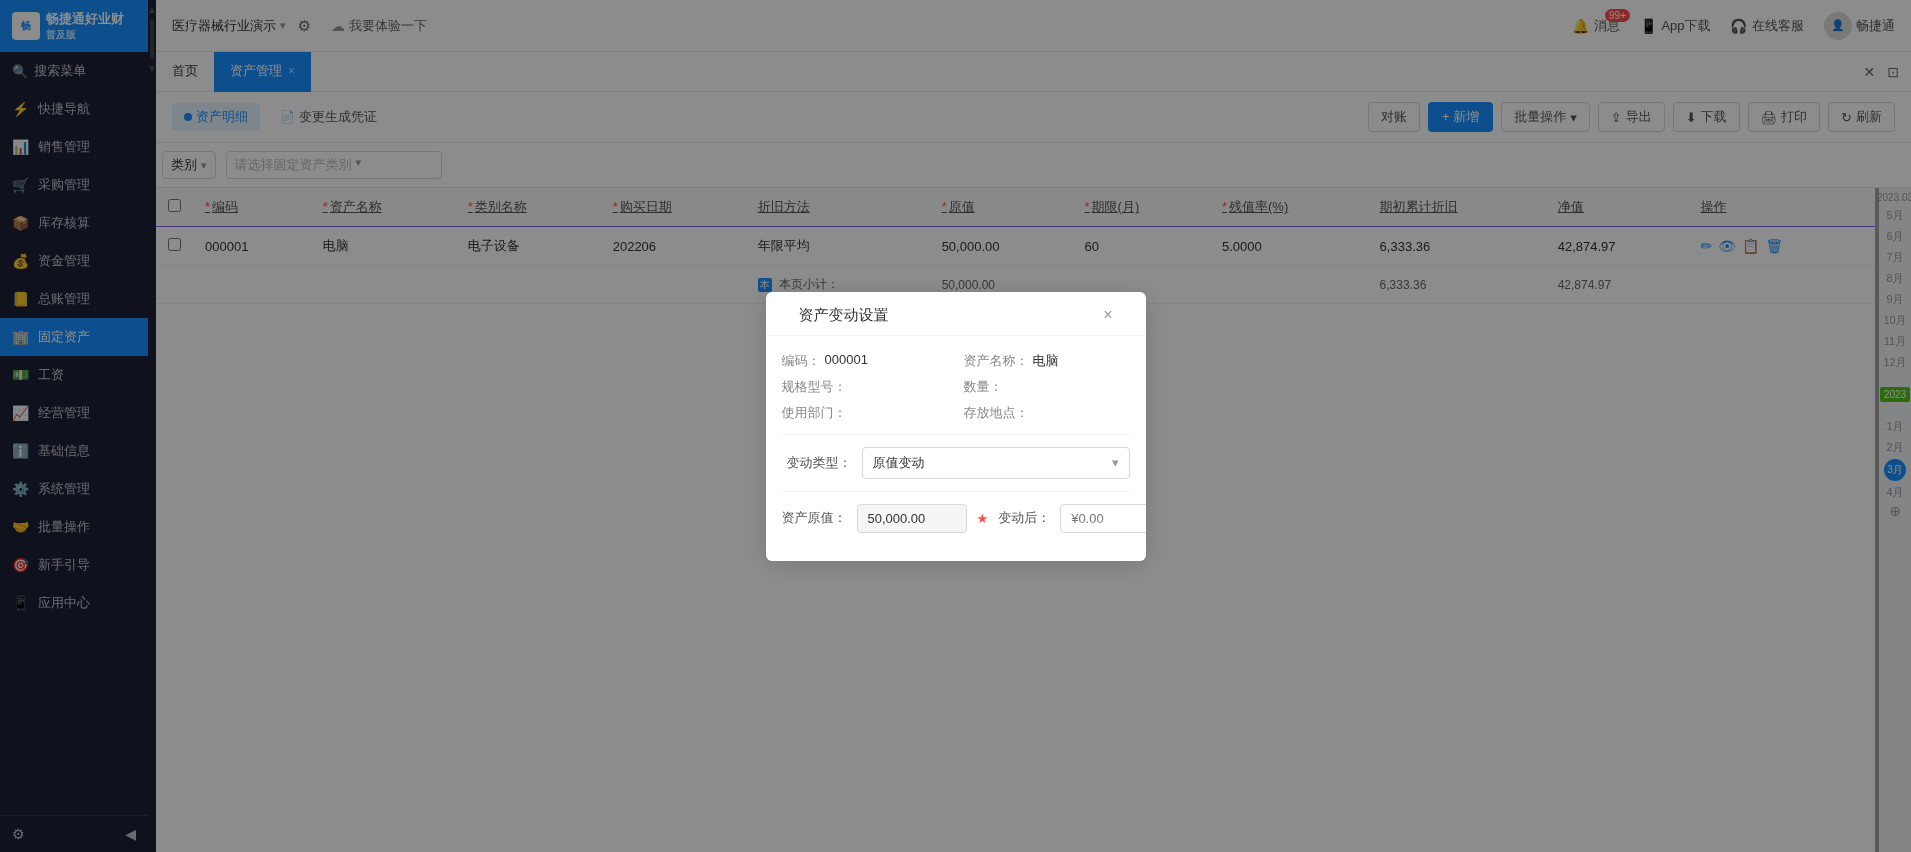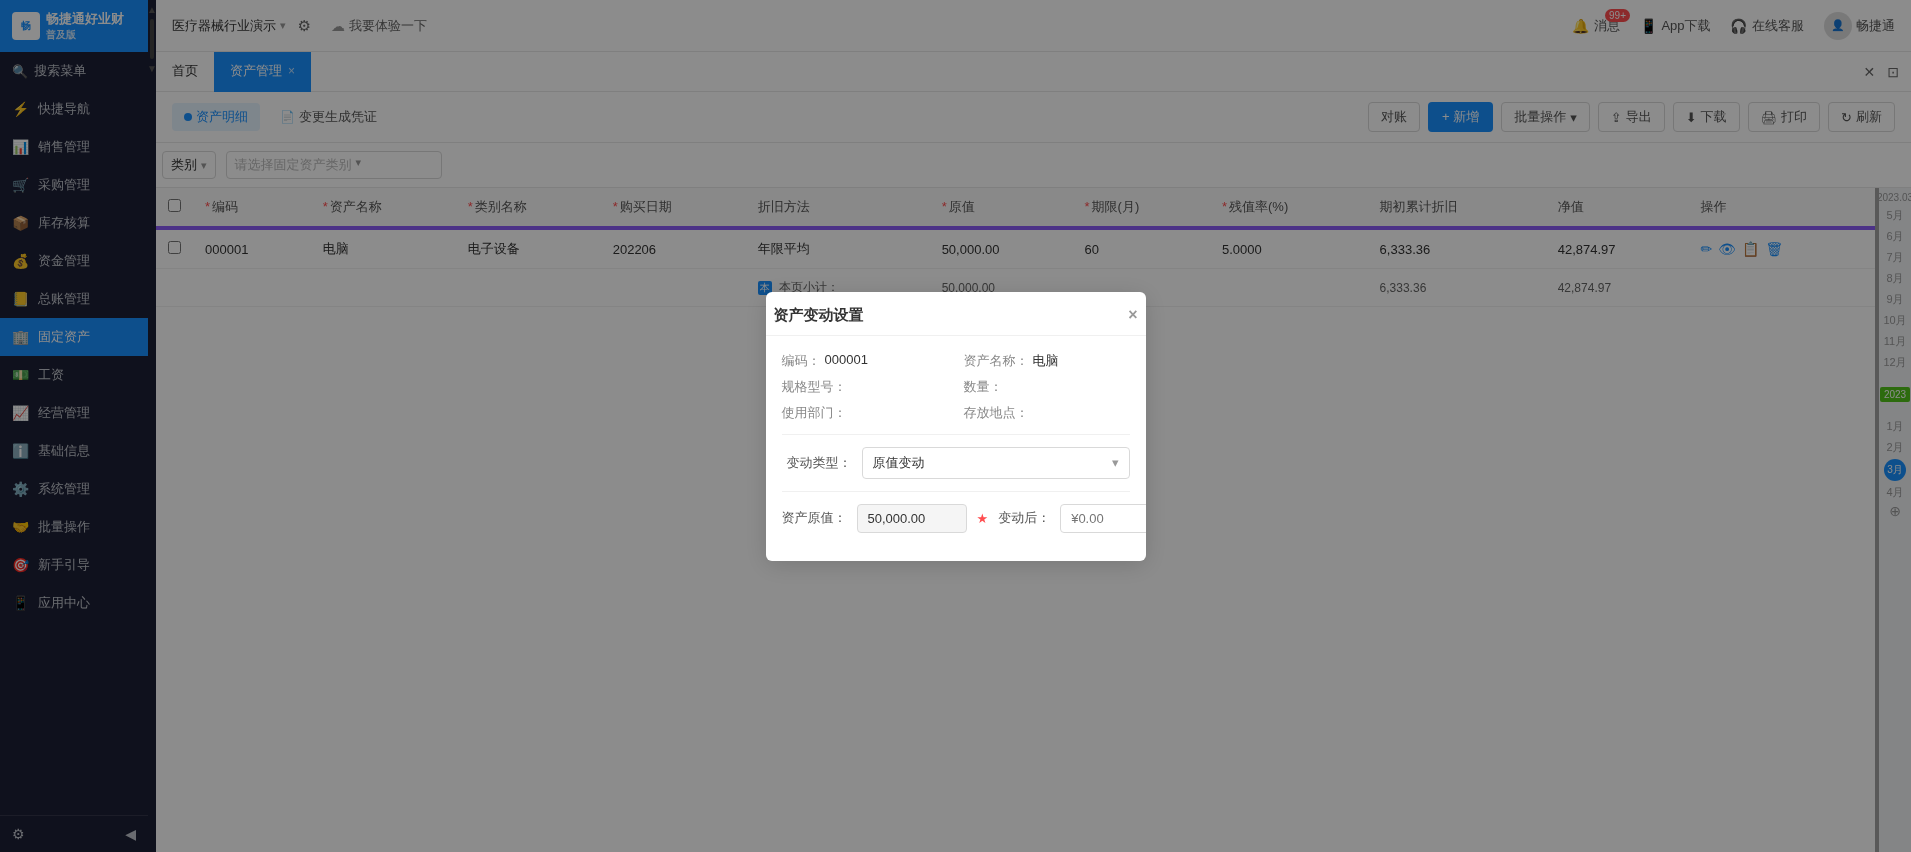--- a/index.html
+++ b/index.html
@@ -320,21 +320,22 @@
     thead tr {
       background: #fafafa;
       border-bottom: 1px solid #e8e8e8;
     }
     thead th {
       padding: 10px 12px;
       text-align: left;
       font-weight: 500;
       color: #555;
       white-space: nowrap;
-      border-bottom: 4px solid #8b5cf6;
+      border-bottom: 1px solid #8b5cf6;
+      text-decoration: underline;
     }
     thead th .required { color: #ff4d4f; margin-right: 2px; }
     tbody tr { border-bottom: 1px solid #f0f0f0; }
     tbody td { padding: 10px 12px; color: #333; white-space: nowrap; }
     .subtotal-row td { color: #666; font-size: 12px; }
     .subtotal-icon {
       display: inline-block;
       width: 14px;
       height: 14px;
       background: #1890ff;
@@ -420,27 +421,27 @@
 
     
     .dialog {
       background: white;
       border-radius: 6px;
       width: 380px;
       box-shadow: 0 4px 24px rgba(0,0,0,0.15);
       overflow: hidden;
     }
     .dialog-header {
-      padding: 14px 8px 10px;
+      padding: 14px 33px 10px;
       display: flex;
       align-items: center;
       justify-content: space-between;
       border-bottom: 1px solid #f0f0f0;
       font-size: 15px;
-      font-weight: 700;
+      font-weight: 400;
       color: #333;
       gap: 20px;
     }
     .dialog-close {
       font-size: 16px;
       cursor: pointer;
       color: #999;
       line-height: 1;
     }
     .dialog-body { padding: 16px; }

